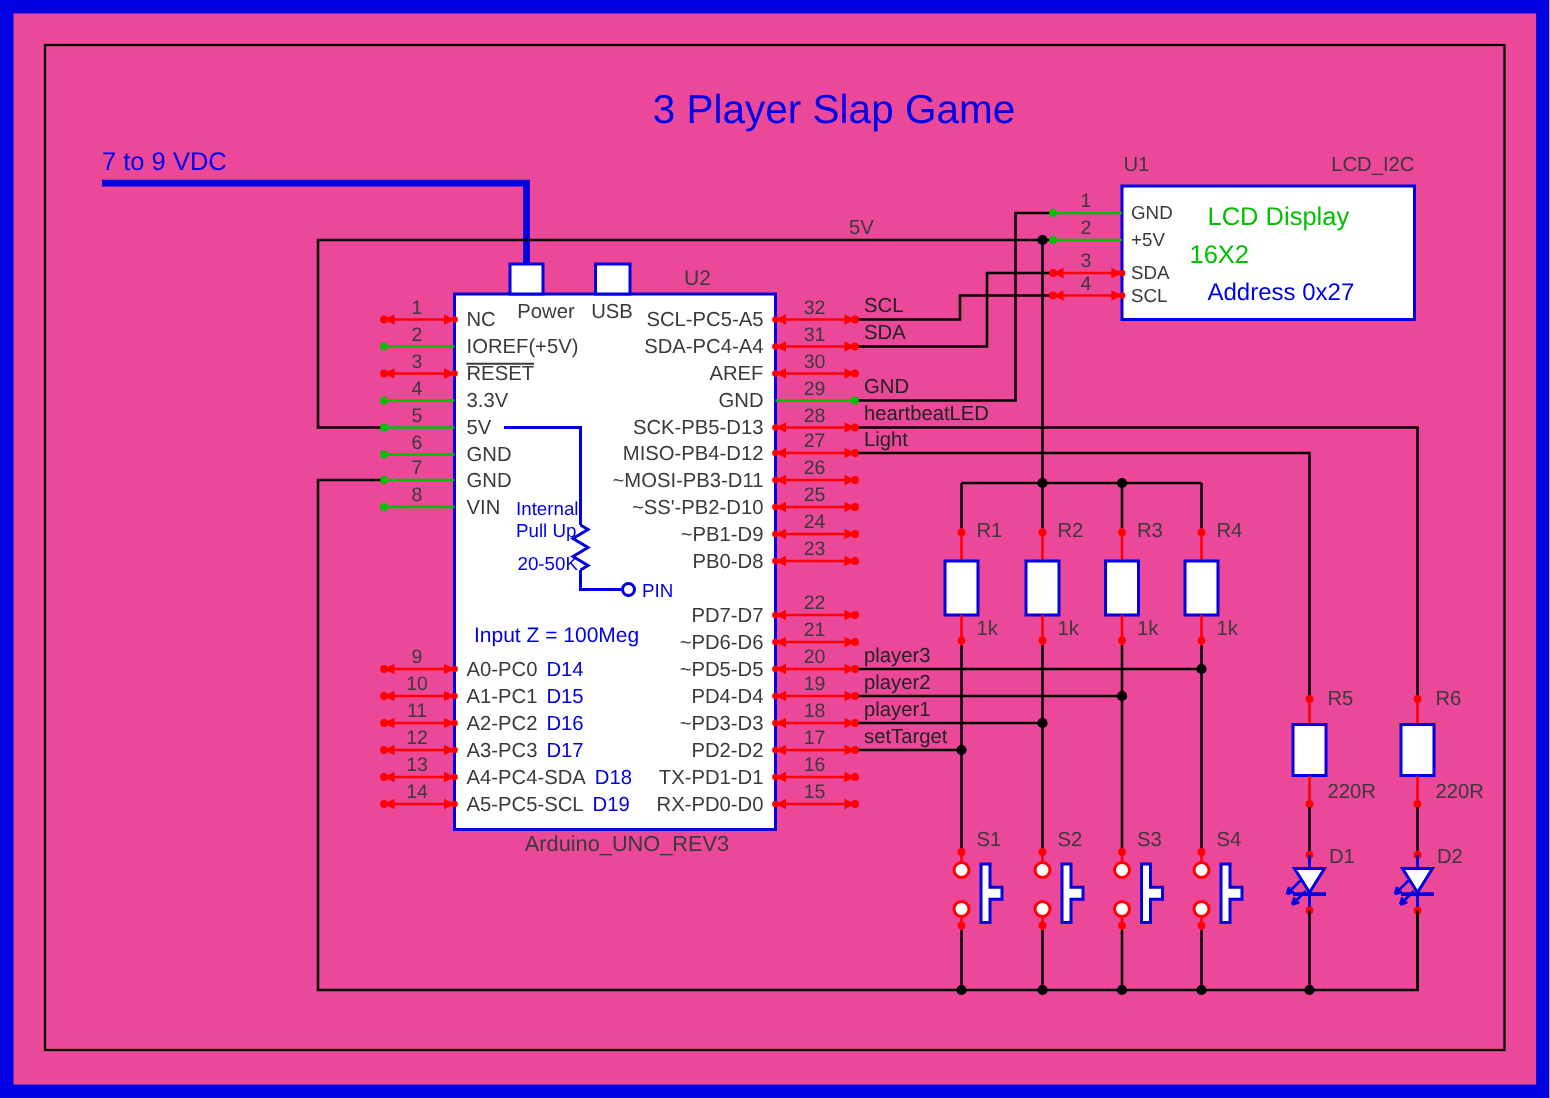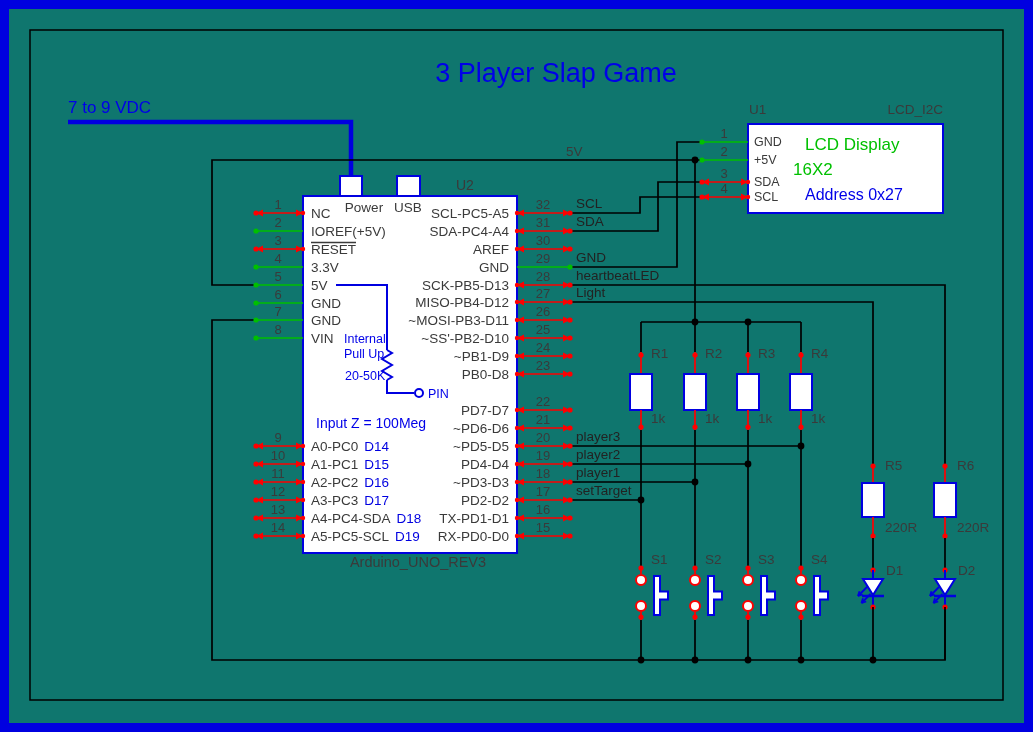--- a/index.html
+++ b/index.html
@@ -1,16 +1,16 @@
 <!DOCTYPE html>
 <html><head>
 <meta charset="utf-8">
 <style>
   html,body{margin:0;padding:0;background:#fff;}
-  .page{width:1033px;height:732px;position:relative;background:#0f766e;overflow:hidden;}
+  .page{width:1033px;height:732px;position:relative;background:#ec4899;overflow:hidden;}
   svg{display:block;font-family:"Liberation Sans",sans-serif;}
   text{font-family:"Liberation Sans",sans-serif;}
 </style>
 </head>
 <body>
 
 <div class="page">
 <svg id="schem" width="1033" height="732" viewBox="0 0 1033 732">
 
   <rect x="4.5" y="4.5" width="1024" height="723" fill="none" stroke="#0000e0" stroke-width="9"></rect>

